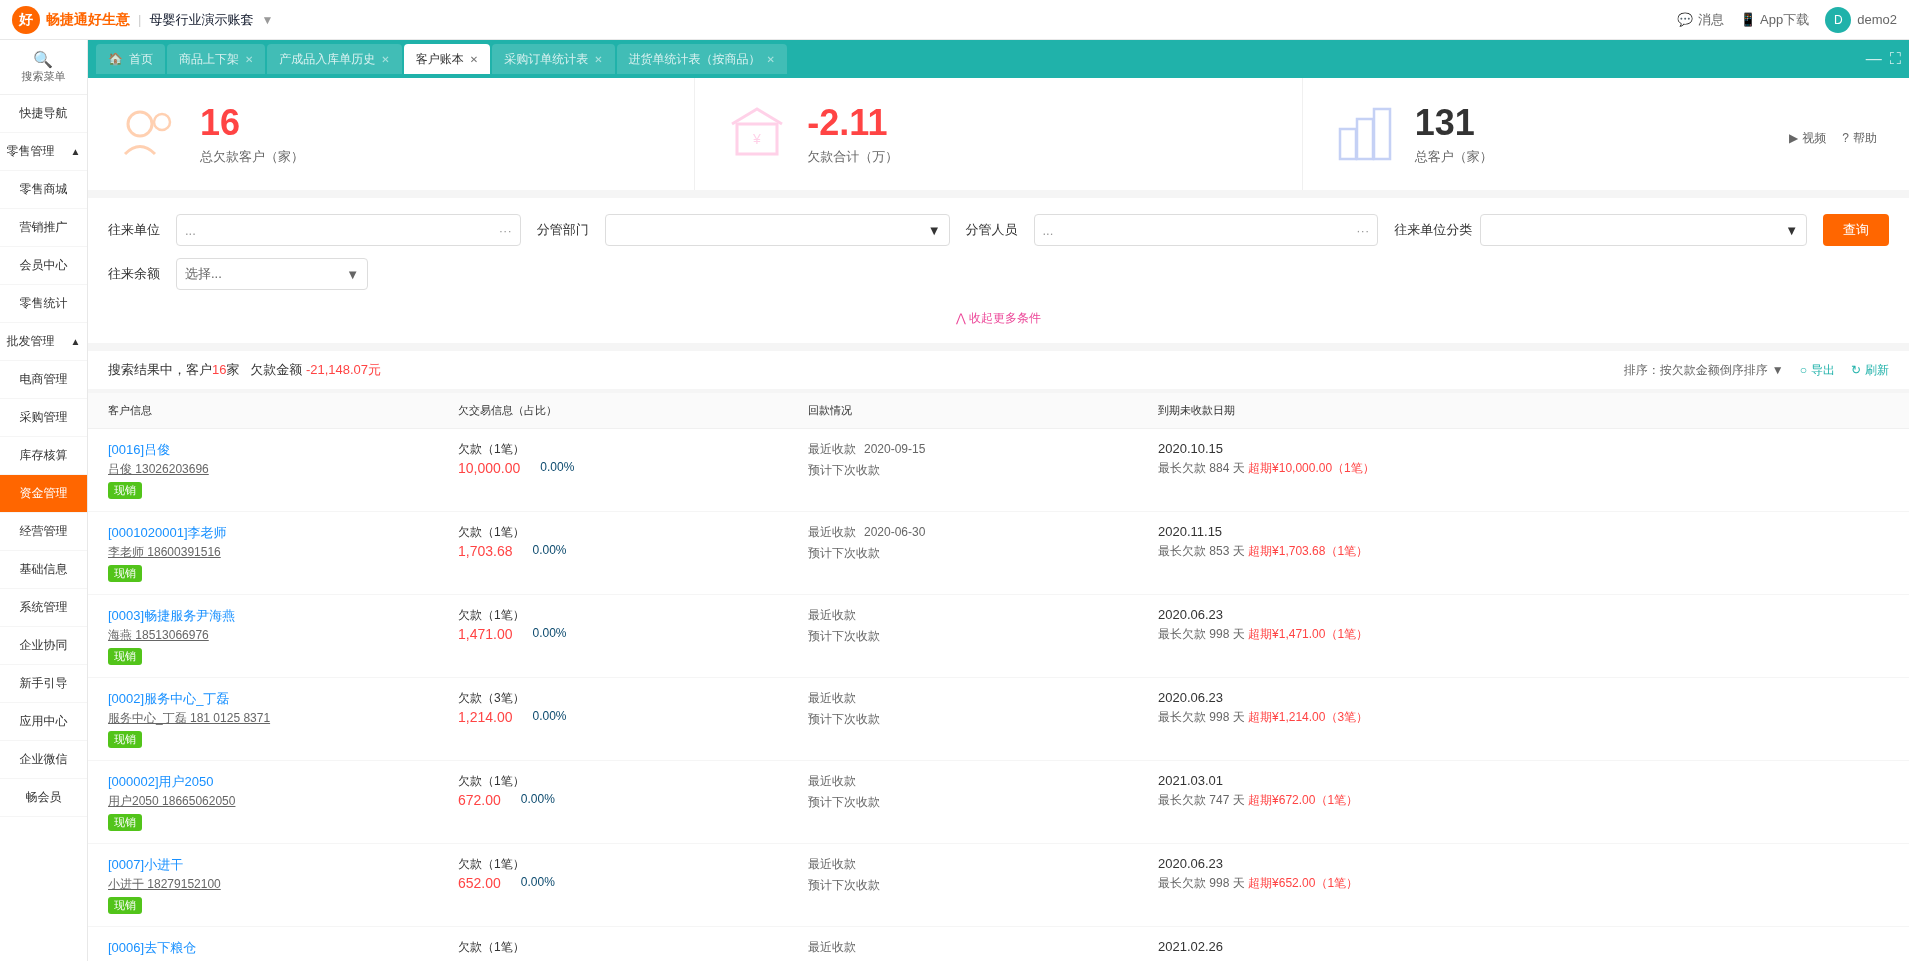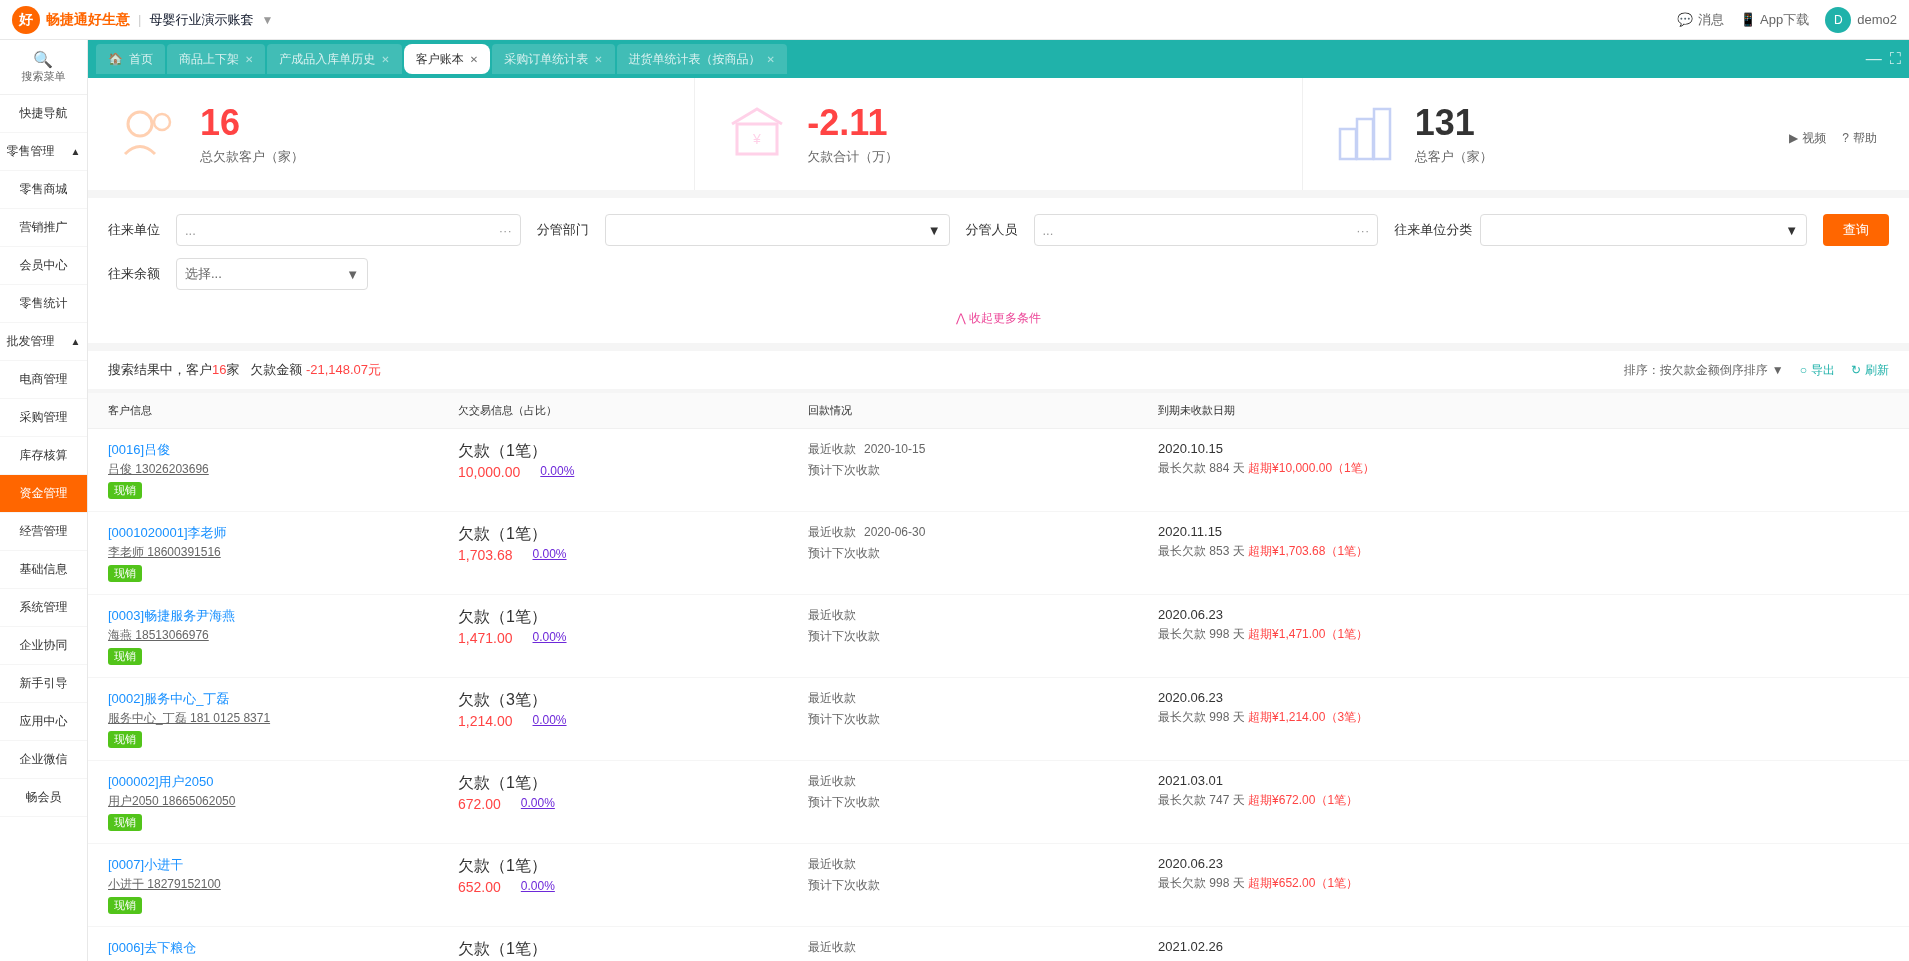--- a/index.html
+++ b/index.html
@@ -19,21 +19,21 @@
     
     .sidebar { width: 88px; background: #fff; border-right: 1px solid #e8e8e8; display: flex; flex-direction: column; overflow-y: auto; }
     .sidebar-search { padding: 10px 8px; text-align: center; font-size: 12px; color: #666; cursor: pointer; border-bottom: 1px solid #f0f0f0; }
     .sidebar-item { padding: 10px 4px; text-align: center; font-size: 12px; color: #333; cursor: pointer; border-bottom: 1px solid #f5f5f5; }
     .sidebar-item.active { background: #ff6600; color: #fff; }
     .sidebar-item.has-arrow { display: flex; align-items: center; justify-content: center; gap: 16px; }
 
     
     .tabs-bar { height: 38px; background: #20b2aa; display: flex; align-items: center; padding: 0 8px; gap: 2px; overflow: hidden; }
     .tab { height: 30px; padding: 0 12px; display: flex; align-items: center; gap: 6px; border-radius: 4px 4px 0 0; font-size: 12px; cursor: pointer; color: rgba(255,255,255,0.8); background: rgba(255,255,255,0.15); white-space: nowrap; }
-    .tab.active { background: #fff; color: #333; border-radius: 8px; }
+    .tab.active { background: #fff; color: #333; }
     .tab .close-btn { font-size: 10px; cursor: pointer; opacity: 0.7; }
     .tabs-right { margin-left: auto; display: flex; gap: 8px; }
     .tabs-action { color: rgba(255,255,255,0.8); cursor: pointer; font-size: 16px; }
 
     
     .content { flex: 1; overflow-y: auto; background: #f5f5f5; }
 
     
     .stats-row { display: flex; background: #fff; margin-bottom: 8px; }
     .stat-card { flex: 1; padding: 24px 32px; display: flex; align-items: center; gap: 20px; border-right: 1px solid #f0f0f0; }
@@ -72,23 +72,23 @@
 
     
     .table-container { background: #fff; }
     .table-header { display: grid; grid-template-columns: 350px 350px 350px 1fr; padding: 10px 20px; border-bottom: 1px solid #f0f0f0; background: #fafafa; font-size: 11px; color: #333; font-weight: 500; }
     .table-row { display: grid; grid-template-columns: 350px 350px 350px 1fr; padding: 12px 20px; border-bottom: 1px solid #f5f5f5; align-items: start; }
 
     .customer-name { color: #1890ff; cursor: pointer; font-size: 13px; }
     .customer-info { font-size: 12px; color: #666; margin-top: 2px; text-decoration: underline; }
     .tag-green { display: inline-block; padding: 1px 6px; background: #52c41a; color: #fff; border-radius: 3px; font-size: 11px; margin-top: 4px; }
 
-    .debt-count { font-size: 16px; color: #333; }
+    .debt-count { font-size: 12px; color: #333; }
     .debt-amount { color: #ff4444; font-size: 14px; font-weight: 500; margin-top: 2px; }
-    .debt-percent { font-size: 12px; color: #6d28d9; margin-top: 2px; text-decoration: underline; }
+    .debt-percent { font-size: 12px; color: #0c4a6e; margin-top: 2px; }
 
     .recovery-label { font-size: 12px; color: #666; }
     .recovery-date { font-size: 12px; color: #666; margin-left: 8px; }
     .recovery-next { font-size: 12px; color: #666; margin-top: 4px; }
 
     .overdue-date { font-size: 13px; color: #333; }
     .overdue-days { font-size: 12px; color: #666; margin-top: 4px; }
     .overdue-amount { color: #ff4444; font-size: 12px; }
 
     .cell-debt { display: flex; align-items: flex-start; gap: 20px; }
@@ -365,21 +365,21 @@
               <div><span class="tag-green">现销</span></div>
             </div>
             <div>
               <div class="debt-count">欠款（1笔）</div>
               <div class="cell-debt">
                 <div class="debt-amount">10,000.00</div>
                 <div class="debt-percent">0.00%</div>
               </div>
             </div>
             <div>
-              <div><span class="recovery-label">最近收款</span><span class="recovery-date">2020-10-15</span></div>
+              <div><span class="recovery-label">最近收款</span><span class="recovery-date">2020-09-15</span></div>
               <div class="recovery-next">预计下次收款</div>
             </div>
             <div>
               <div class="overdue-date">2020.10.15</div>
               <div class="overdue-days">最长欠款 884 天  <span class="overdue-amount">超期¥10,000.00（1笔）</span></div>
             </div>
           </div>
 
           <div class="table-row">
             <div>

